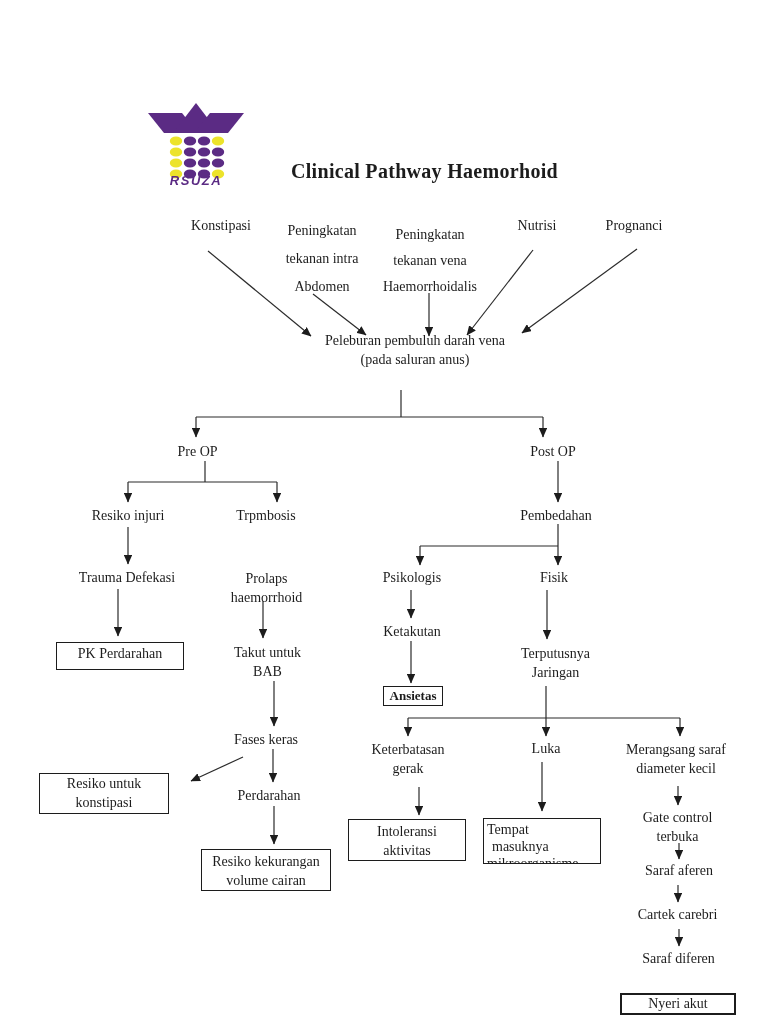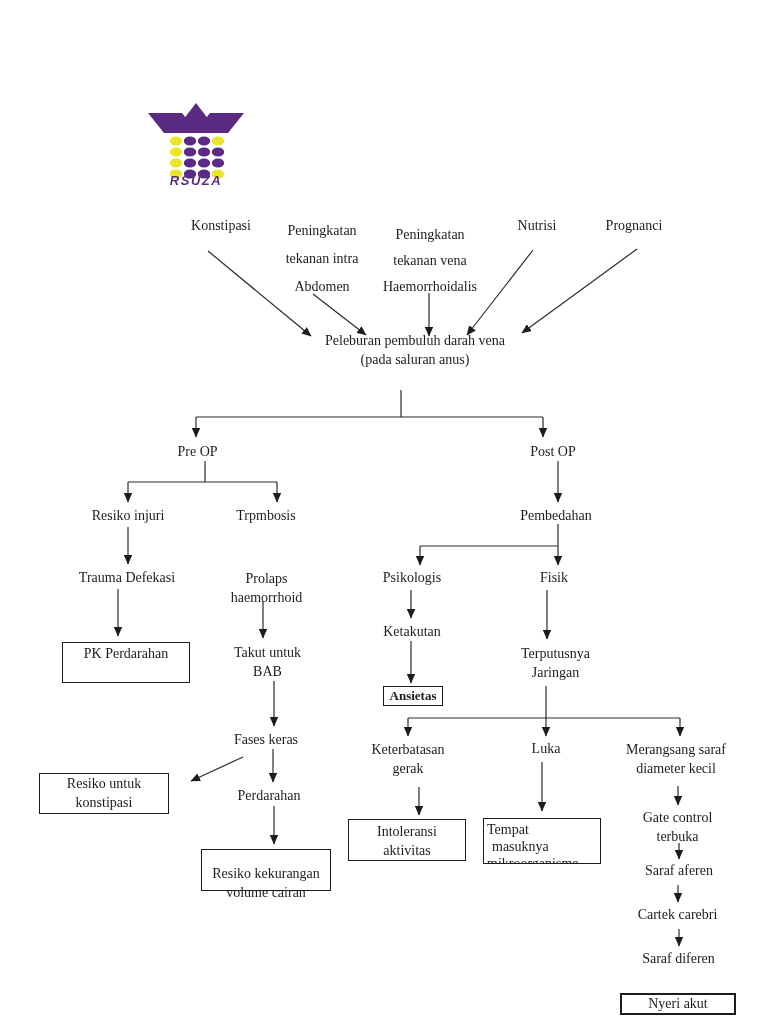--- a/index.html
+++ b/index.html
@@ -96,20 +96,21 @@
         <ellipse cx="70" cy="60" rx="6.2" ry="4.5" fill="#5b2b84"></ellipse>
         <ellipse cx="28" cy="71" rx="6.2" ry="4.5" fill="#ece32b"></ellipse>
         <ellipse cx="42" cy="71" rx="6.2" ry="4.5" fill="#5b2b84"></ellipse>
         <ellipse cx="56" cy="71" rx="6.2" ry="4.5" fill="#5b2b84"></ellipse>
         <ellipse cx="70" cy="71" rx="6.2" ry="4.5" fill="#ece32b"></ellipse>
       </g>
       <text x="48" y="82" text-anchor="middle" font-family="Liberation Sans, sans-serif" font-size="13" font-weight="bold" font-style="italic" letter-spacing="1.5" fill="#5b2b84">RSUZA</text>
     </svg>
   </div>
 
+  <h1 class="title">Clinical Pathway Haemorhoid</h1>
 
   <div class="node" style="left:186px;top:217px;width:70px">Konstipasi</div>
   <div class="node" style="left:276px;top:217px;width:92px;line-height:28px">
     <span class="ln">Peningkatan</span>
     <span class="ln">tekanan intra</span>
     <span class="ln">Abdomen</span>
   </div>
   <div class="node" style="left:377px;top:222px;width:106px;line-height:26px">
     <span class="ln">Peningkatan</span>
     <span class="ln">tekanan vena</span>
@@ -122,36 +123,36 @@
     <span class="ln">Peleburan pembuluh darah vena</span>
     <span class="ln">(pada saluran anus)</span>
   </div>
 
   <div class="node" style="left:170px;top:443px;width:55px">Pre OP</div>
   <div class="node" style="left:523px;top:443px;width:60px">Post OP</div>
 
   <div class="node" style="left:84px;top:507px;width:88px">Resiko injuri</div>
   <div class="node" style="left:230px;top:507px;width:72px">Trpmbosis</div>
   <div class="node" style="left:68px;top:569px;width:118px">Trauma Defekasi</div>
-  <div class="node box" style="left:62px;top:642px;width:128px;height:41px;line-height:21px">PK Perdarahan</div>
+  <div class="node box" style="left:56px;top:642px;width:128px;height:28px;line-height:21px">PK Perdarahan</div>
   <div class="node" style="left:224px;top:569px;width:85px;line-height:19px">
     <span class="ln">Prolaps</span>
     <span class="ln">haemorrhoid</span>
   </div>
   <div class="node" style="left:225px;top:643px;width:85px;line-height:19px">
     <span class="ln">Takut untuk</span>
     <span class="ln">BAB</span>
   </div>
   <div class="node" style="left:227px;top:731px;width:78px">Fases keras</div>
   <div class="node box" style="left:39px;top:773px;width:130px;height:41px;line-height:19px;padding-top:0">
     <span class="ln">Resiko untuk</span>
     <span class="ln">konstipasi</span>
   </div>
   <div class="node" style="left:229px;top:787px;width:80px">Perdarahan</div>
-  <div class="node box" style="left:201px;top:849px;width:130px;height:42px;line-height:19px;padding-top:14px">
+  <div class="node box" style="left:201px;top:849px;width:130px;height:42px;line-height:19px;padding-top:2px">
     <span class="ln">Resiko kekurangan</span>
     <span class="ln">volume cairan</span>
   </div>
 
   <div class="node" style="left:512px;top:507px;width:88px">Pembedahan</div>
   <div class="node" style="left:376px;top:569px;width:72px">Psikologis</div>
   <div class="node" style="left:531px;top:569px;width:46px">Fisik</div>
   <div class="node" style="left:377px;top:623px;width:70px">Ketakutan</div>
   <div class="node box ansietas-text" style="left:383px;top:686px;width:60px;height:20px;line-height:18px">Ansietas</div>
   <div class="node" style="left:513px;top:644px;width:85px;line-height:19px">

